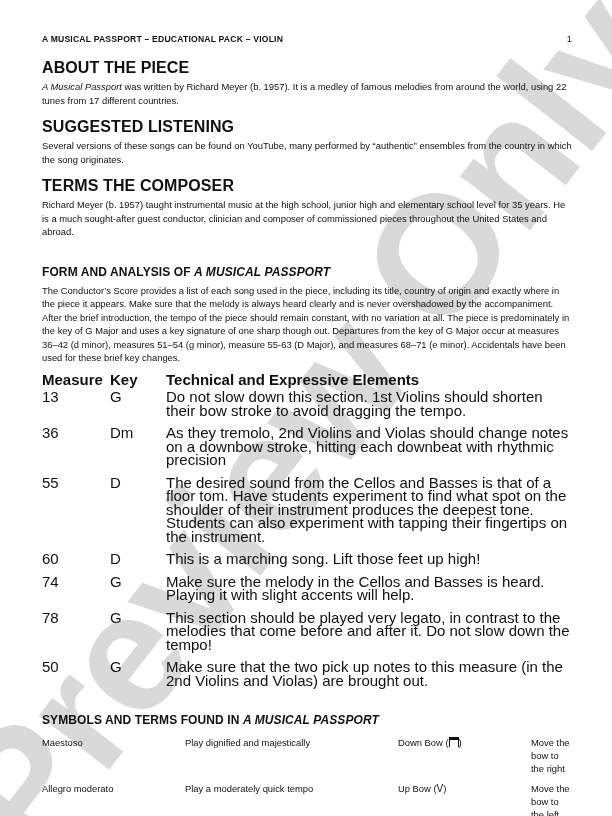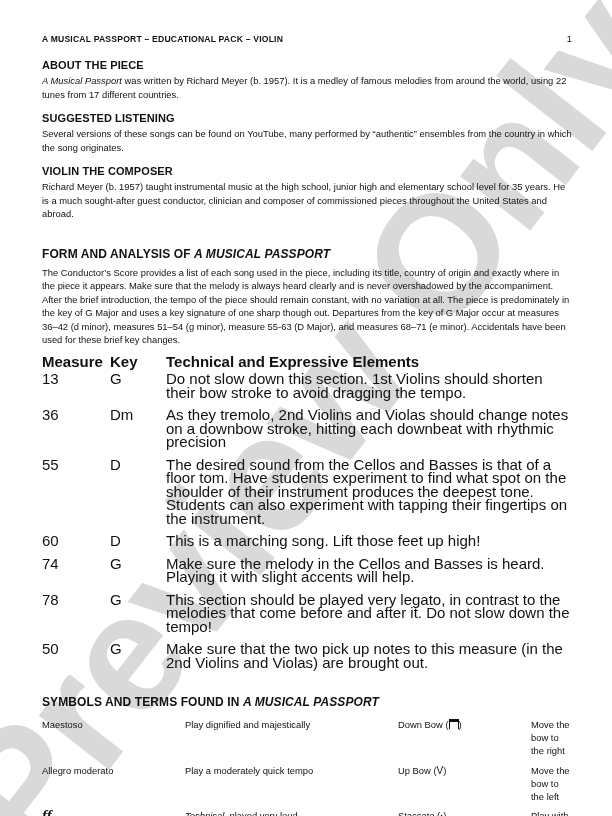--- a/index.html
+++ b/index.html
@@ -10,21 +10,21 @@
   .watermark{
     position:absolute;left:50%;top:52%;
     transform:translate(-50%,-50%) rotate(-52deg);
     font-size:168px;font-weight:bold;color:#d9d9d9;white-space:nowrap;
     letter-spacing:-2px;z-index:0;user-select:none;
   }
   .content{position:relative;z-index:1;padding:34px 40px 0 42px;}
   .running-header{display:flex;justify-content:space-between;align-items:flex-end;
     font-size:8.6px;font-weight:bold;letter-spacing:.2px;margin-bottom:15px;}
   .running-header .pgnum{font-weight:normal;font-size:9px;}
-  h2.sec{font-size:11px;font-weight:bold;margin:11px 0 3px 0;letter-spacing:.1px;}
+  h2.sec{font-size:16px;font-weight:bold;margin:11px 0 3px 0;letter-spacing:.1px;}
   h1.big{font-size:12px;font-weight:bold;margin:26px 0 5px 0;letter-spacing:.1px;}
   h1.big .it, h2.sec .it{font-style:italic;}
   p.body{font-size:9.4px;line-height:13.5px;margin:0 0 8px 0;}
   p.body .lead-it{font-style:italic;}
   
   .mtable{margin-top:2px;}
   .mrow{display:grid;grid-template-columns:68px 56px 1fr;margin-bottom:9px;
     font-size:15px;line-height:13.5px;}
   .mrow.mhead{font-weight:bold;margin-bottom:4px;}
   
@@ -57,21 +57,21 @@
       <span>A MUSICAL PASSPORT – EDUCATIONAL PACK – VIOLIN</span>
       <span class="pgnum">1</span>
     </div>
 
     <h2 class="sec">ABOUT THE PIECE</h2>
     <p class="body"><span class="lead-it">A Musical Passport</span><span> was written by Richard Meyer (b. 1957).  It is a medley of famous melodies from around the world, using 22 tunes from 17 different countries.</span></p>
 
     <h2 class="sec">SUGGESTED LISTENING</h2>
     <p class="body">Several versions of these songs can be found on YouTube, many performed by “authentic” ensembles from the country in which the song originates.</p>
 
-    <h2 class="sec">VIOLIN THE COMPOSER</h2>
+    <h2 class="sec">TERMS THE COMPOSER</h2>
     <p class="body">Richard Meyer (b. 1957) taught instrumental music at the high school, junior high and elementary school level for 35 years. He is a much sought-after guest conductor, clinician and composer of commissioned pieces throughout the United States and abroad.</p>
 
     <h1 class="big"><span>FORM AND ANALYSIS OF </span><span class="it">A MUSICAL PASSPORT</span></h1>
     <p class="body">The Conductor’s Score provides a list of each song used in the piece, including its title, country of origin and exactly where in the piece it appears. Make sure that the melody is always heard clearly and is never overshadowed by the accompaniment. After the brief introduction, the tempo of the piece should remain constant, with no variation at all. The piece is predominately in the key of G Major and uses a key signature of one sharp though out. Departures from the key of G Major occur at measures 36–42 (d minor), measures 51–54 (g minor), measure 55-63 (D Major), and measures 68–71 (e minor). Accidentals have been used for these brief key changes.</p>
 
     <div class="mtable">
       <div class="mrow mhead">
         <span>Measure</span>
         <span>Key</span>
         <span>Technical and Expressive Elements</span>

